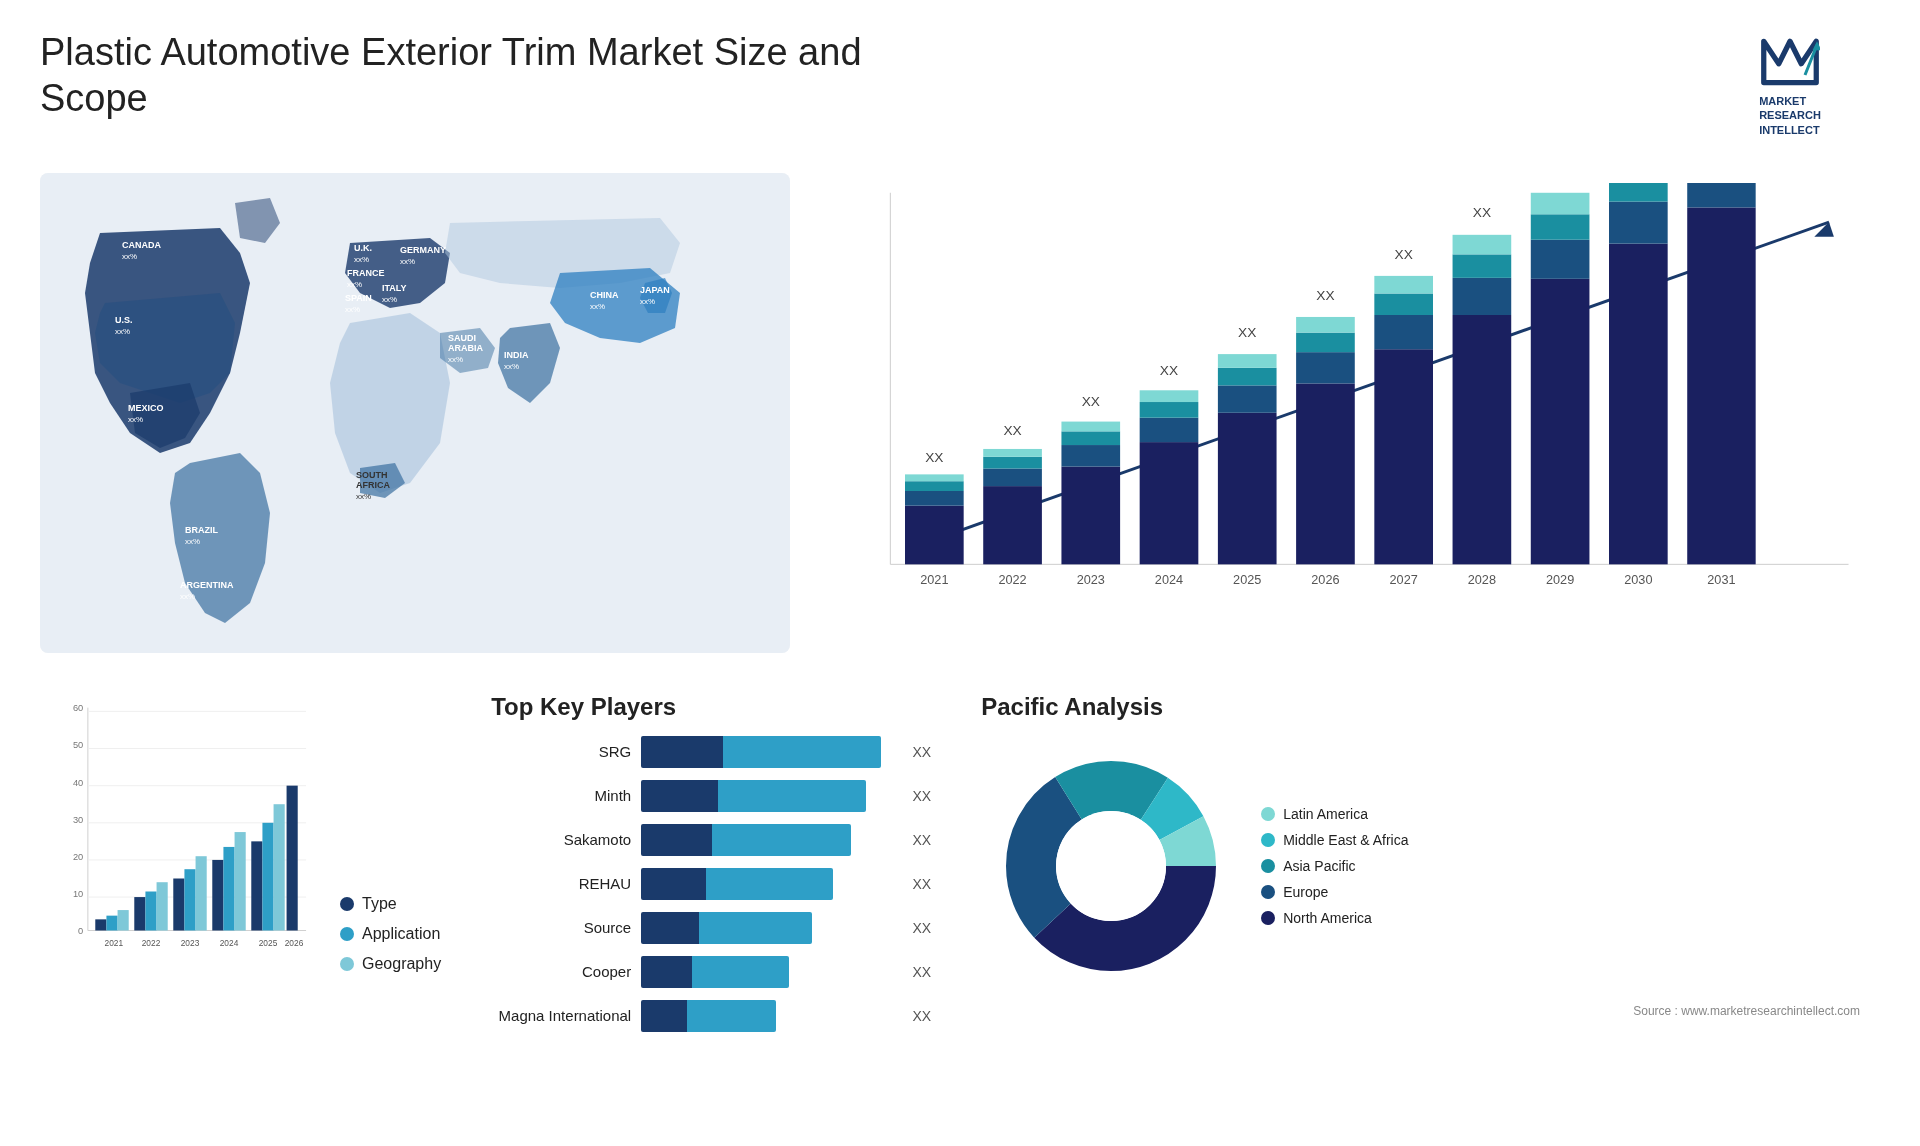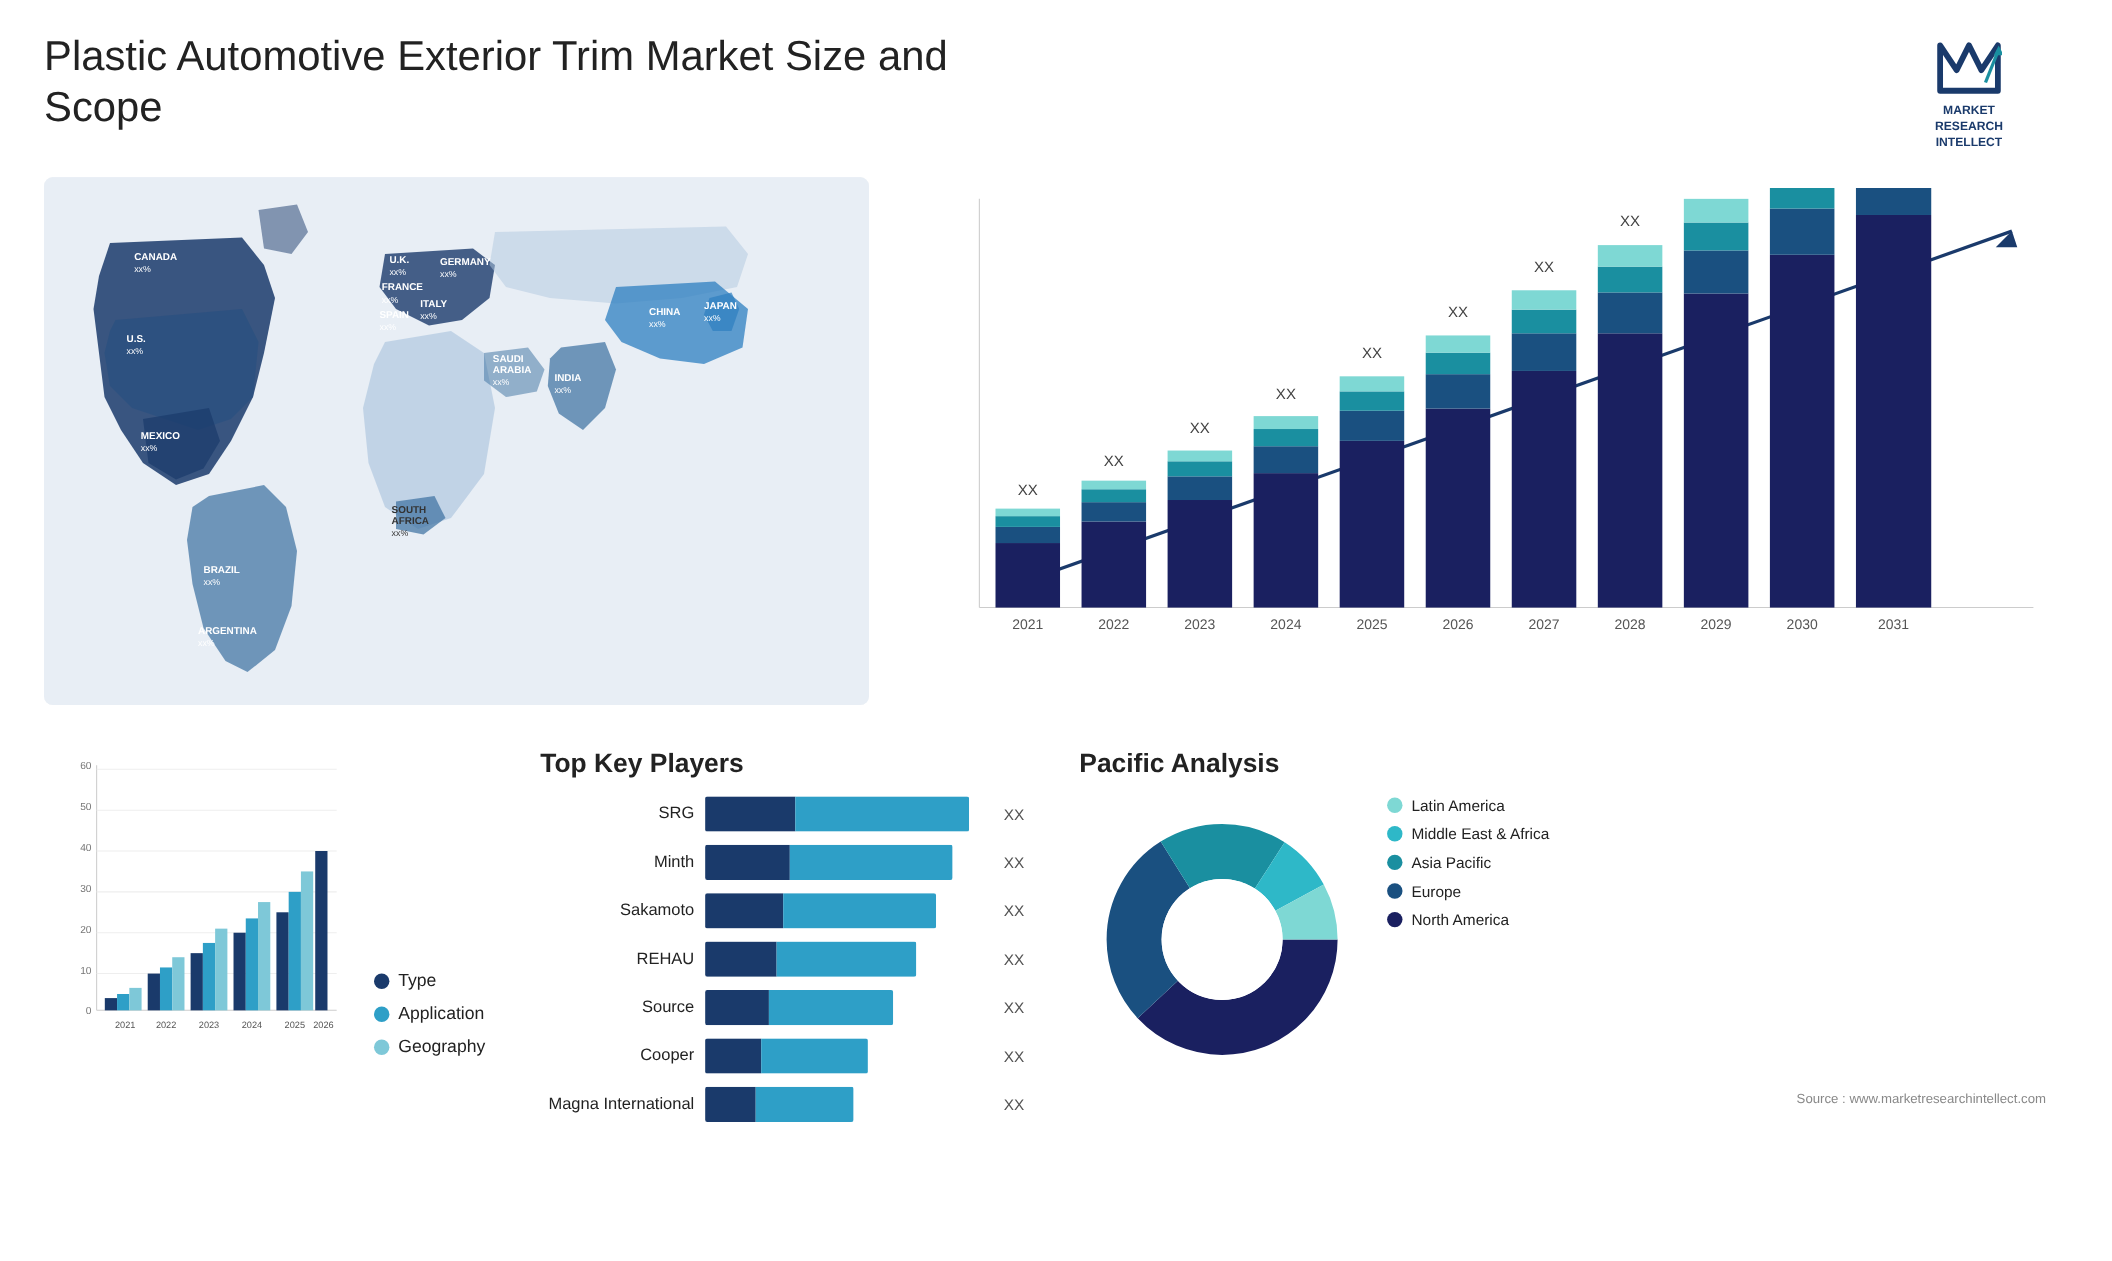--- a/index.html
+++ b/index.html
@@ -10,21 +10,21 @@
       min-height: 1146px;
       padding: 30px 40px;
       color: #222;
     }
 
     
     .header {
       display: flex;
       justify-content: space-between;
       align-items: flex-start;
-      margin-bottom: 24px;
+      margin-bottom: 36px;
     }
     .page-title {
       font-size: 38px;
       font-weight: 300;
       color: #222;
       max-width: 900px;
       line-height: 1.2;
     }
     .logo-area {
       display: flex;
@@ -33,21 +33,20 @@
       min-width: 180px;
     }
     .logo-icon {
       width: 60px;
       height: 60px;
     }
     .logo-text {
       font-size: 11px;
       font-weight: bold;
       color: #1a3a6b;
-      text-align: center;
       line-height: 1.3;
       margin-top: 4px;
     }
 
     
     .top-row {
       display: flex;
       gap: 20px;
       margin-bottom: 30px;
       height: 480px;
@@ -160,20 +159,21 @@
       align-items: center;
     }
 
     
     .regional-section {
       flex: 1;
       padding: 10px 20px;
     }
     .regional-content {
       display: flex;
+      align-items: center;
       gap: 20px;
     }
     .donut-wrap {
       width: 260px;
       height: 260px;
       flex-shrink: 0;
     }
     .regional-legend {
       display: flex;
       flex-direction: column;

